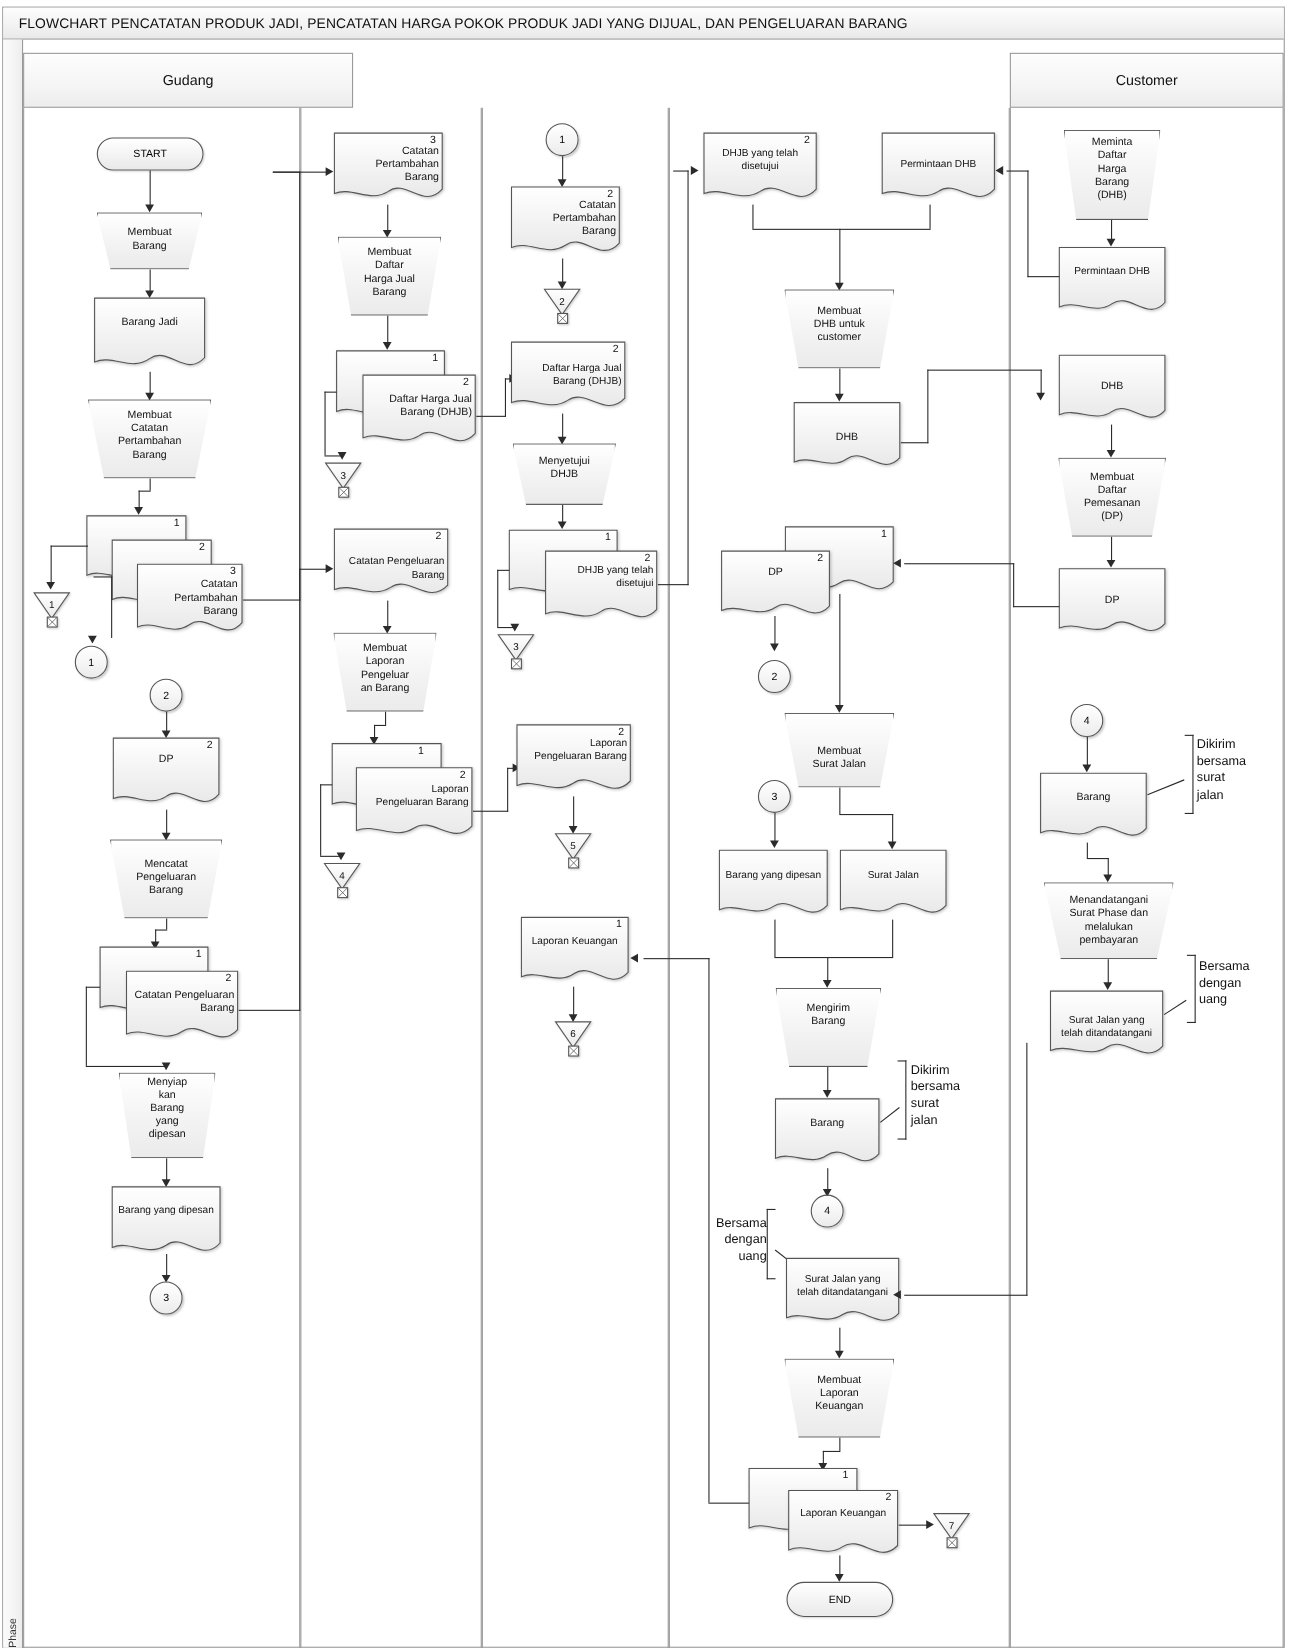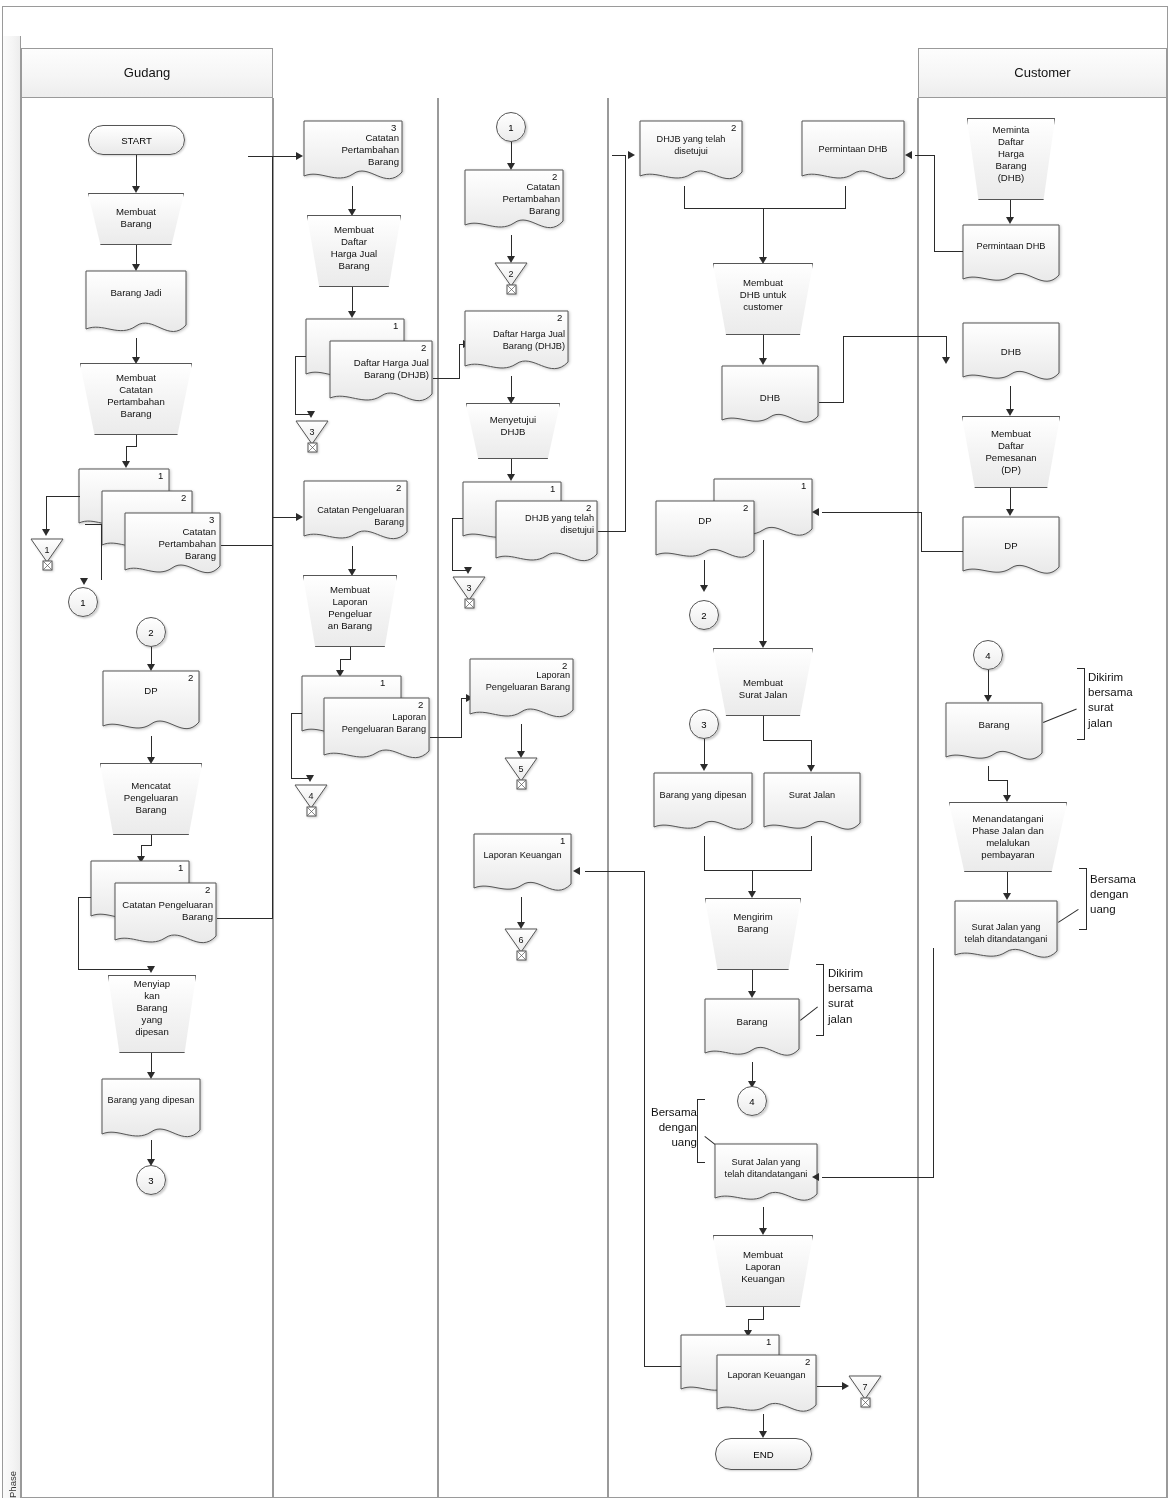--- a/index.html
+++ b/index.html
@@ -79,26 +79,27 @@
   .brk.r{border:1px solid #2b2b2b;border-left:none;}
   .leader{position:absolute;background:#2b2b2b;height:1px;transform-origin:0 0;}
 </style>
 </head>
 <body>
 
 <div id="page">
 
   <div class="outer-frame"></div>
 
+  <div class="title-bar">FLOWCHART PENCATATAN PRODUK JADI, PENCATATAN HARGA POKOK PRODUK JADI YANG DIJUAL, DAN PENGELUARAN BARANG</div>
 
   <div class="phase-strip">
     <div class="phase-label">Phase</div>
   </div>
 
-  <div class="lane-head" style="left:21px;width:252px;">
+  <div class="lane-head" style="left:21px;width:300px;">
     <span>Gudang</span>
     </div>
   <div class="lane-head" style="left:918px;width:249px;">
     <span>Customer</span>
     </div>
 
   <div class="lane-body" style="left:21px;width:252px;"></div>
   <div class="lane-body" style="left:273px;width:165px;"></div>
   <div class="lane-body" style="left:438px;width:170px;"></div>
   <div class="lane-body" style="left:608px;width:310px;"></div>
@@ -750,21 +751,21 @@
 jalan</div>
   <div class="leader" style="left:1043px;top:722px;width:36px;transform:rotate(-22deg);"></div>
 
   <div class="ln lnv" style="left:988px;top:766px;height:14px;"></div>
   <div class="ln lnh" style="left:988px;top:780px;width:20px;"></div>
   <div class="ln lnv" style="left:1007px;top:780px;height:18px;"></div>
   <div class="arrow ar-d" style="left:1003px;top:795px;"></div>
 
   <div class="node trap" style="left:949px;top:802px;width:118px;height:70px;"></div>
   <div class="lbl" style="left:949px;top:813px;width:118px;">Menandatangani
-Phase Jalan dan
+Surat Phase dan
 melalukan
 pembayaran</div>
   <div class="ln lnv" style="left:1007px;top:872px;height:24px;"></div>
   <div class="arrow ar-d" style="left:1003px;top:893px;"></div>
 
   <div class="node doc" style="left:954px;top:900px;width:104px;height:64px;">
     <svg width="104" height="64" viewBox="0 0 104 64">
         <path d="M1,1 L103,1 L103,51 C86,69 69,41 52,52 C35,63 18,48 1,55 Z" fill="url(#gq)" stroke="#555" stroke-width="1"></path>
       </svg>
   </div>

